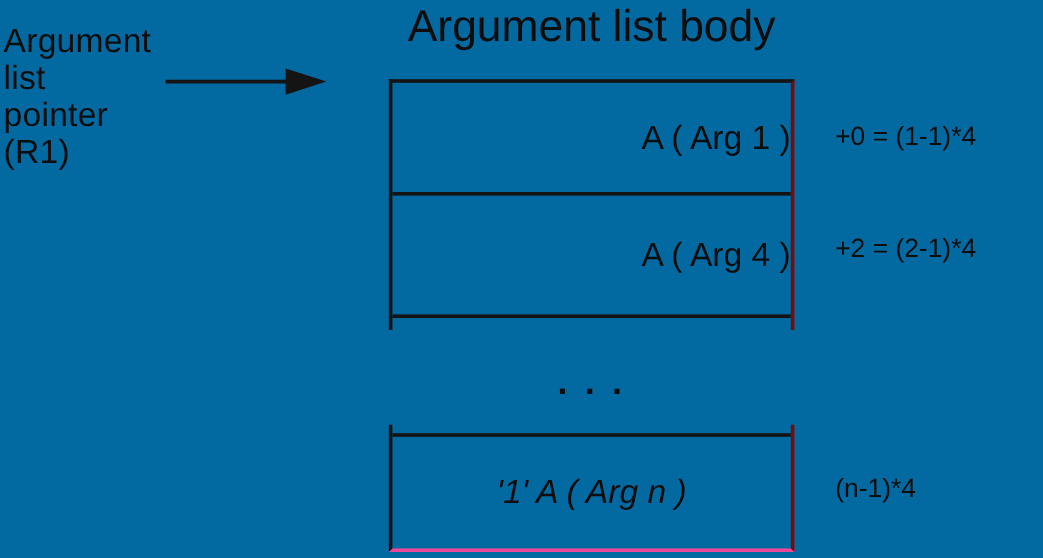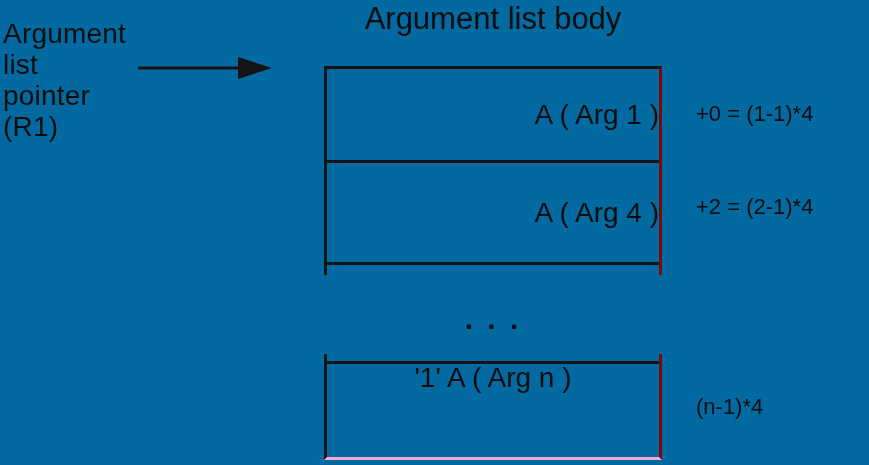--- a/index.html
+++ b/index.html
@@ -28,21 +28,21 @@
     position: absolute;
     left: 136px;
     top: 53px;
   }
   .title {
     position: absolute;
     left: 324px;
     top: 1px;
     width: 338px;
     text-align: center;
-    font-size: 31px;
+    font-size: 37px;
     white-space: nowrap;
   }
   
   .upper-box {
     position: absolute;
     left: 324px;
     top: 66px;
     width: 338px;
     height: 209px;
     box-sizing: border-box;
@@ -74,26 +74,27 @@
   
   .lower-box {
     position: absolute;
     left: 324px;
     top: 354px;
     width: 338px;
     height: 106px;
     box-sizing: border-box;
     border-left: 3px solid #141414;
     border-right: 3px solid #7a0a0a;
-    border-bottom: 3px solid #f9a8d4;
+    border-bottom: 3px solid #ec4899;
     display: flex;
-    align-items: flex-start;
+    align-items: center;
     justify-content: center;
     font-size: 28px;
     padding-top: 8px;
+    font-style: italic;
   }
   .lower-topline {
     position: absolute;
     left: 0;
     top: 7px;
     width: 100%;
     height: 3px;
     background: #141414;
   }
   .offset {

